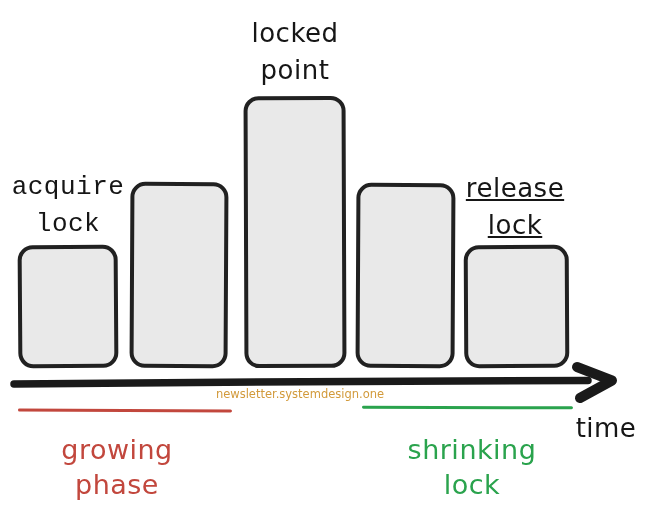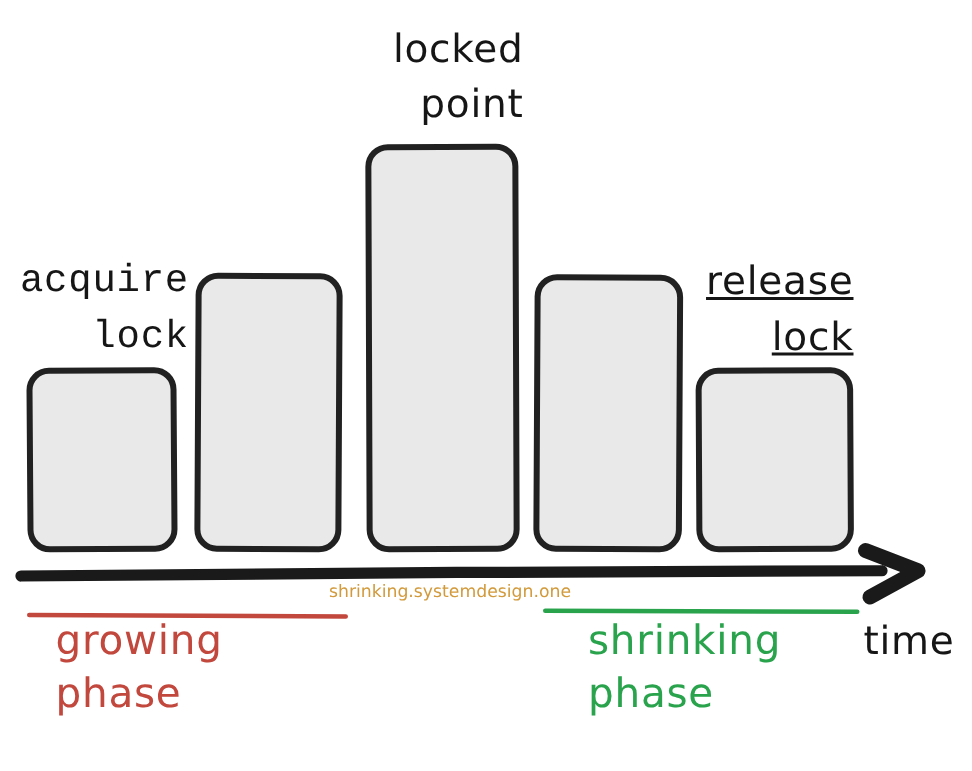--- a/index.html
+++ b/index.html
@@ -7,21 +7,21 @@
     position:relative;
     width:648px; height:514px;
     background:#ffffff;
     font-family:"DejaVu Sans", sans-serif;
     overflow:hidden;
   }
   
   .lbl {
     position:absolute;
     white-space:pre-line;
-    text-align:right;
+    text-align:center;
     font-size:26px;
     line-height:37px;
     color:#161616;
     letter-spacing:0.5px;
   }
   .lbl-acquire { left:10px;  width:116px; top:169px;font-family:Liberation Mono, monospace; }
   .lbl-locked  { left:241px; width:108px; top:15px;  }
   .lbl-release { left:461px; width:108px; top:170px;text-decoration:underline; }
   .lbl-time    { left:571px; top:410px; width:70px; text-align:center; }
 
@@ -48,25 +48,25 @@
     height:3px;
     border-radius:3px;
   }
   .line-growing  { left:18px;  top:409px; width:214px; background:var(--growing-phase, #c2473d); transform:rotate(0.25deg); }
   .line-shrinking{ left:362px; top:406px; width:211px; background:var(--shrinking-phase, #2aa34d); transform:rotate(0.2deg); }
 
   
   .phase-lbl {
     position:absolute;
     white-space:pre-line;
-    text-align:left;
+    text-align:center;
     font-size:27px;
     line-height:35px;
     font-weight:500;
-    top:410px;
+    top:432px;
     letter-spacing:0.5px;
   }
   .phase-growing   { left:37px;  width:160px; color:var(--growing-phase, #c2473d); }
   .phase-shrinking { left:392px; width:160px; color:var(--shrinking-phase, #2aa34d); }
 
   
   .watermark {
     position:absolute;
     left:160px; top:387px; width:280px;
     text-align:center;
@@ -92,23 +92,23 @@
   <div class="bar bar-4"></div>
   <div class="bar bar-5"></div>
 
   <svg class="axis-svg" viewBox="0 0 648 48">
     <path d="M 14 26 C 180 24.5, 420 22.5, 588 22.5" fill="none" stroke="#1a1a1a" stroke-width="7.5" stroke-linecap="round"></path>
     <path d="M 577 9 L 612 22.5 L 580 40" fill="none" stroke="#1a1a1a" stroke-width="10" stroke-linecap="round" stroke-linejoin="round"></path>
   </svg>
 
   <div class="lbl lbl-time">time</div>
 
-  <div class="watermark">shrinking.systemdesign.one</div>
+  <div class="watermark">newsletter.systemdesign.one</div>
 
   <div class="phase-line line-growing"></div>
   <div class="phase-line line-shrinking"></div>
 
   <div class="phase-lbl phase-growing">growing
 phase</div>
   <div class="phase-lbl phase-shrinking">shrinking
-phase</div>
+lock</div>
 
 </div>
 
 </body></html>

